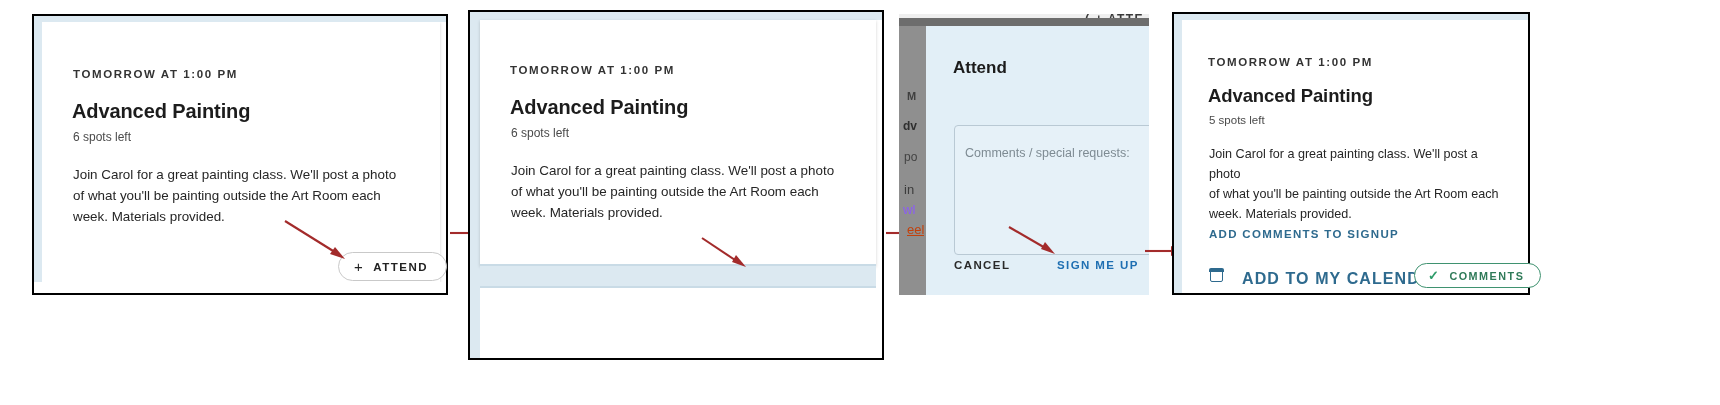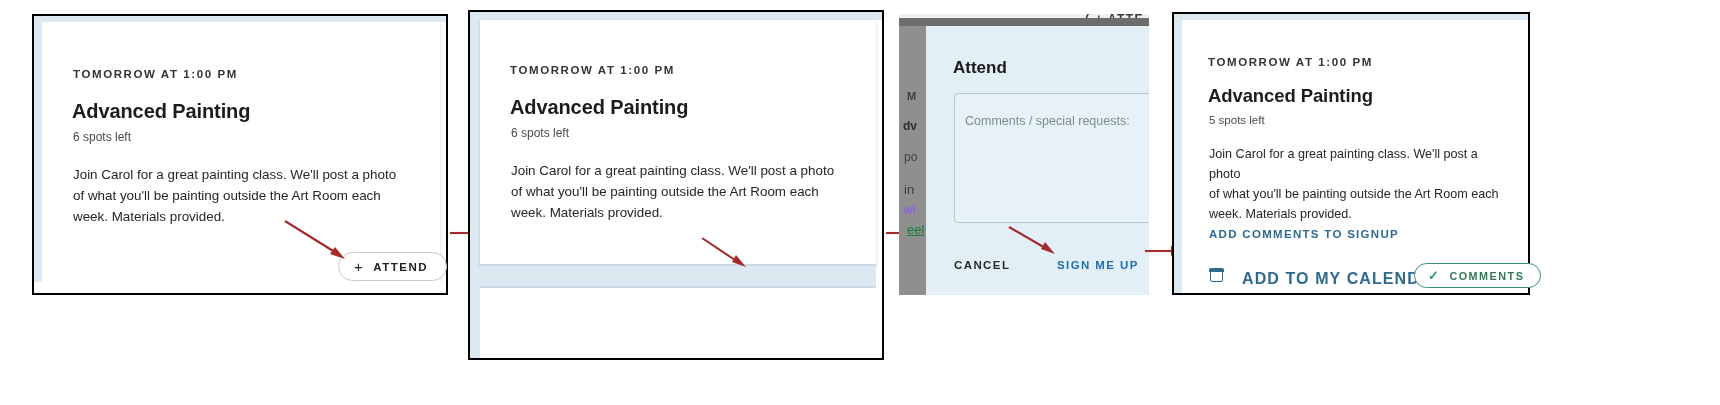--- a/index.html
+++ b/index.html
@@ -115,20 +115,21 @@
     font-size:17px;
     font-weight:bold;
     color:#1b1b1b;
   }
   .textarea{
     position:absolute;
     border:1px solid #b9c9d4;
     border-radius:4px;
     background:#e6f1f8;
     box-sizing:border-box;
+    margin-top:32px;
   }
   .ta-ph{
     position:absolute;
     font-size:12.5px;
     color:#7e8b93;
     white-space:nowrap;
   }
   .modal-action{
     position:absolute;
     font-size:11.5px;
@@ -234,21 +235,21 @@
     <div class="ghost" style="left:186px;top:-2px;font-size:12px;font-weight:bold;letter-spacing:1.4px;color:#3a3a3a;">( + ATTE</div>
 
     <div class="scrim" style="left:0px;top:4px;width:250px;height:277px;background:#8f8f8f;"></div>
     <div class="scrim-dark" style="left:0px;top:4px;width:250px;height:8px;background:#6d6d6d;"></div>
 
     <div class="ghost" style="left:8px;top:76px;font-size:11px;font-weight:bold;letter-spacing:1.4px;color:#3f3f3f;">M</div>
     <div class="ghost" style="left:4px;top:105px;font-size:12px;font-weight:bold;color:#2f2f2f;">dv</div>
     <div class="ghost" style="left:5px;top:136px;font-size:12px;color:#434343;">po</div>
     <div class="ghost" style="left:5px;top:168px;font-size:13px;color:#3c3c3c;">in</div>
     <div class="ghost" style="left:4px;top:188px;font-size:13px;color:#8b5cf6;">wl</div>
-    <div class="ghost" style="left:8px;top:208px;font-size:13px;color:#15803d;text-decoration:underline;">eel</div>
+    <div class="ghost" style="left:8px;top:208px;font-size:13px;color:#c2410c;text-decoration:underline;">eel</div>
 
     <div class="modal" style="left:27px;top:12px;width:223px;height:269px;">
       <div class="modal-title" style="position:absolute;left:27px;top:32px;">Attend</div>
 
       <div class="textarea" style="left:28px;top:67px;width:204px;height:130px;">
         <div class="ta-ph" style="left:10px;top:20px;">Comments / special requests:</div>
       </div>
 
       <div class="modal-action ma-cancel" style="left:28px;top:233px;">CANCEL</div>
       <div class="modal-action ma-signup" style="left:131px;top:233px;text-align:right;">SIGN ME UP</div>

